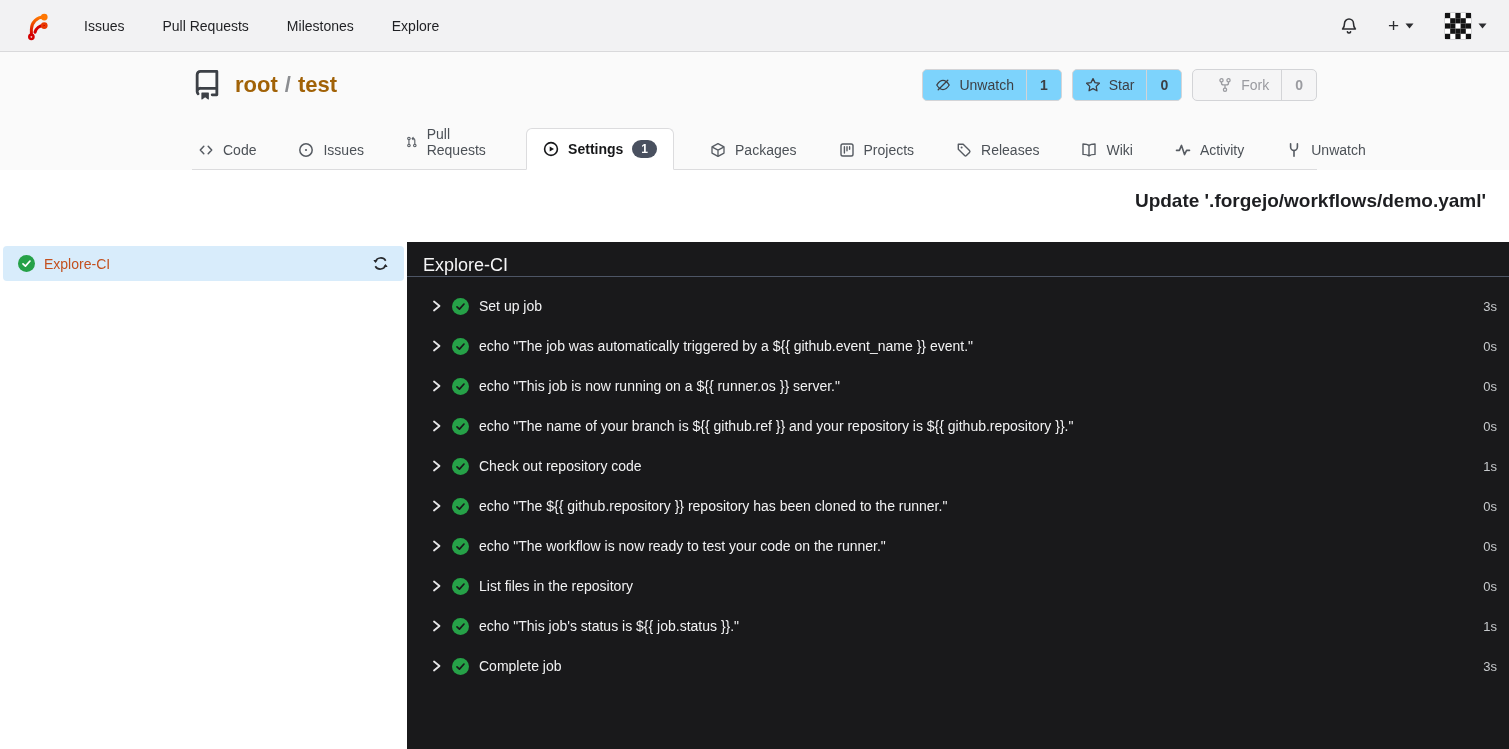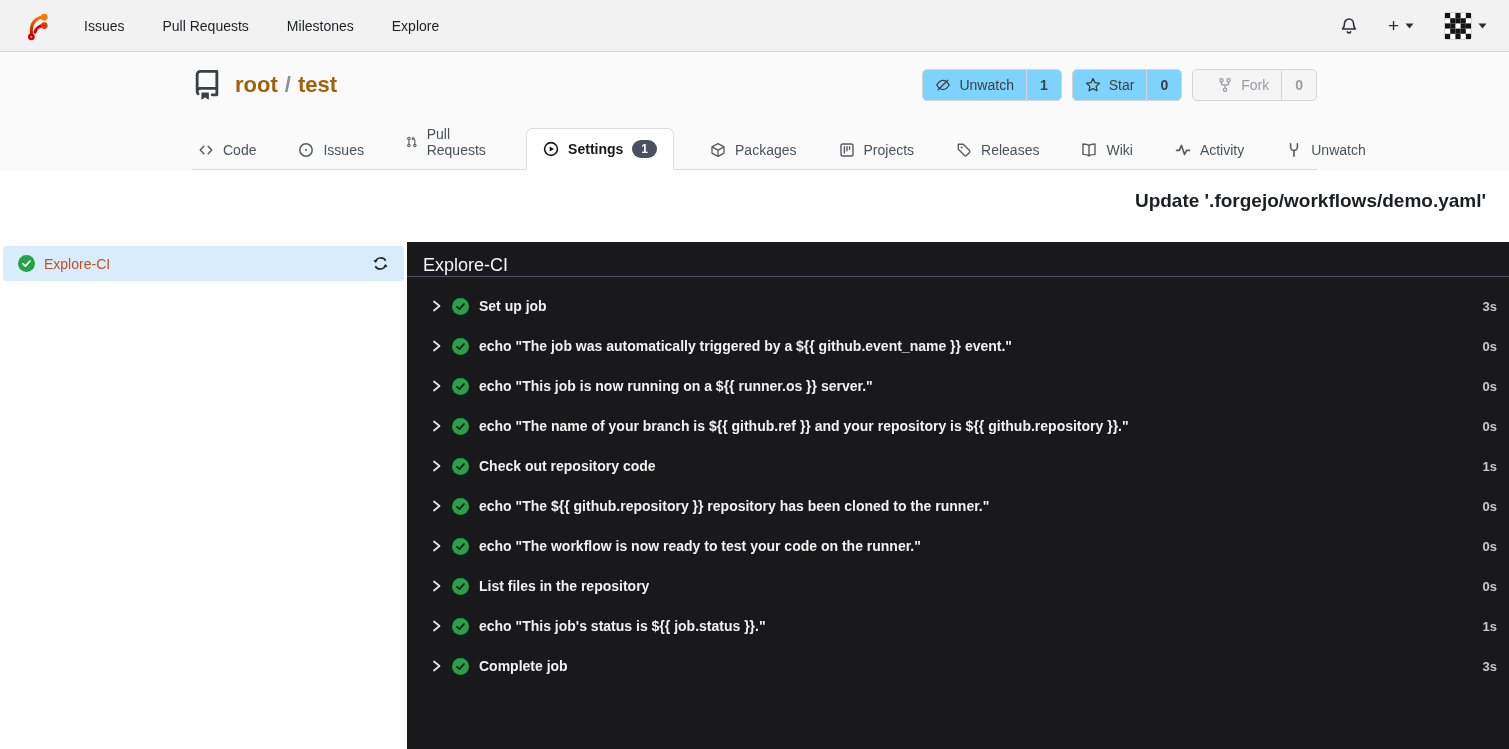--- a/index.html
+++ b/index.html
@@ -55,21 +55,21 @@
   .sidebar { width:407px; background:#fff; padding:4px 3px; }
   .job-item { display:flex; align-items:center; gap:9px; background:#d8ecfb; border-radius:4px;
               padding:9px 15px; cursor:pointer; }
   .job-name { color:#c3501f; font-size:14px; }
   .job-refresh { margin-left:auto; color:#26282c; cursor:pointer; }
 
   .run-panel { flex:1; background:#19191b; color:#f4f4f5; display:flex; flex-direction:column; }
   .panel-head { padding:13px 16px 0; border-bottom:1px solid #4d5565; }
   .panel-title { font-size:18px; font-weight:500; color:#f6f6f7; }
   .panel-status { font-size:13px; color:#d4d4d7; margin:7px 0 12px; }
-  .steps { padding:9px 12px 0 24px;font-weight:bold; }
+  .steps { padding:9px 12px 0 24px; }
   .step-row { display:flex; align-items:center; height:40px; gap:10px; cursor:pointer; }
   .step-chevron { color:#e6e6e8; flex:none; }
   .step-check { flex:none; }
   .step-name { font-size:14px; color:#f2f2f3; white-space:nowrap; overflow:hidden; }
   .step-time { margin-left:auto; font-size:13px; color:#c7cacd; padding-left:16px; }
 </style>
 </head>
 <body>
 
 <header class="navbar">

